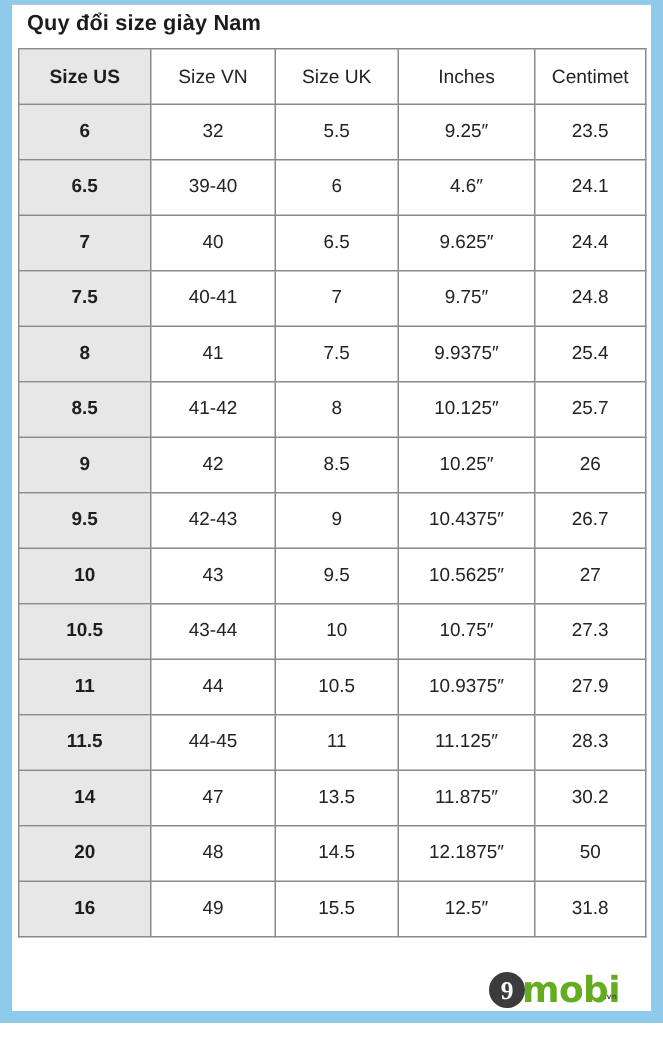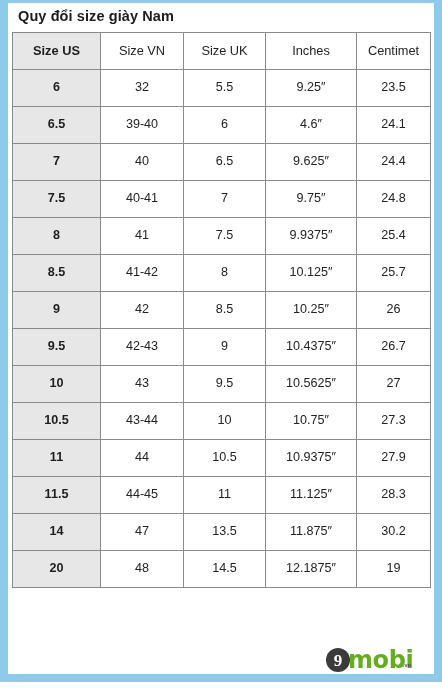--- a/index.html
+++ b/index.html
@@ -257,21 +257,28 @@
               <td>47</td>
               <td>13.5</td>
               <td>11.875″</td>
               <td>30.2</td>
             </tr>
             <tr>
               <td class="col-first">20</td>
               <td>48</td>
               <td>14.5</td>
               <td>12.1875″</td>
-              <td>19</td>
+              <td>50</td>
+            </tr>
+            <tr>
+              <td class="col-first">16</td>
+              <td>49</td>
+              <td>15.5</td>
+              <td>12.5″</td>
+              <td>31.8</td>
             </tr>
           </tbody>
       </table>
     </div>
 
     <div id="watermark">
       <div id="wm-badge">9</div>
       <div id="wm-text-wrap">
         <span id="wm-text">mobi</span>
         <span id="wm-tld">.vn</span>

